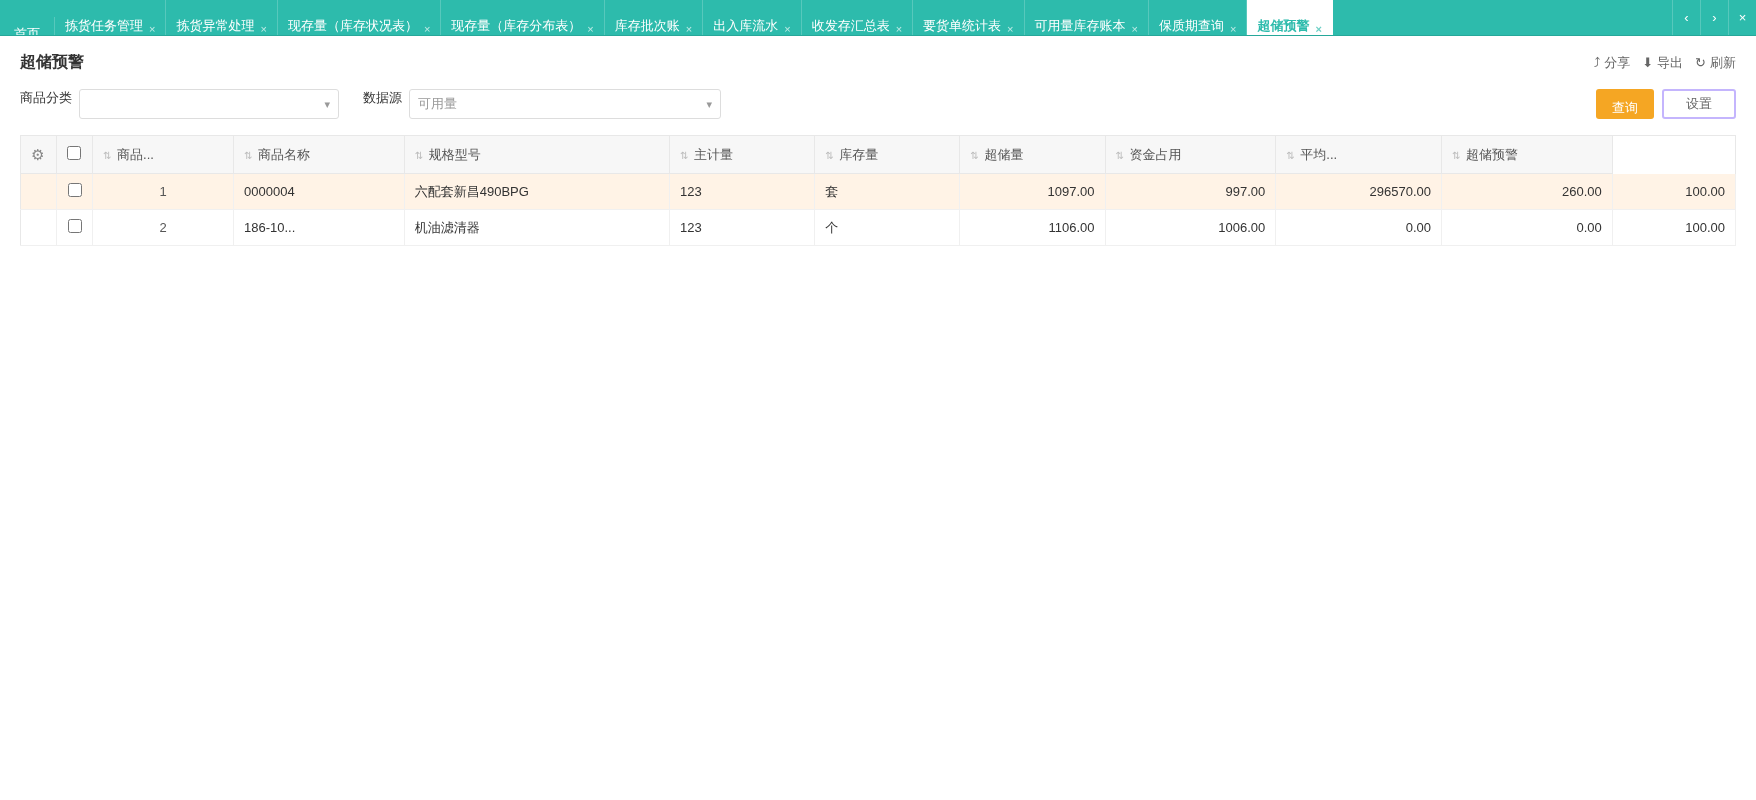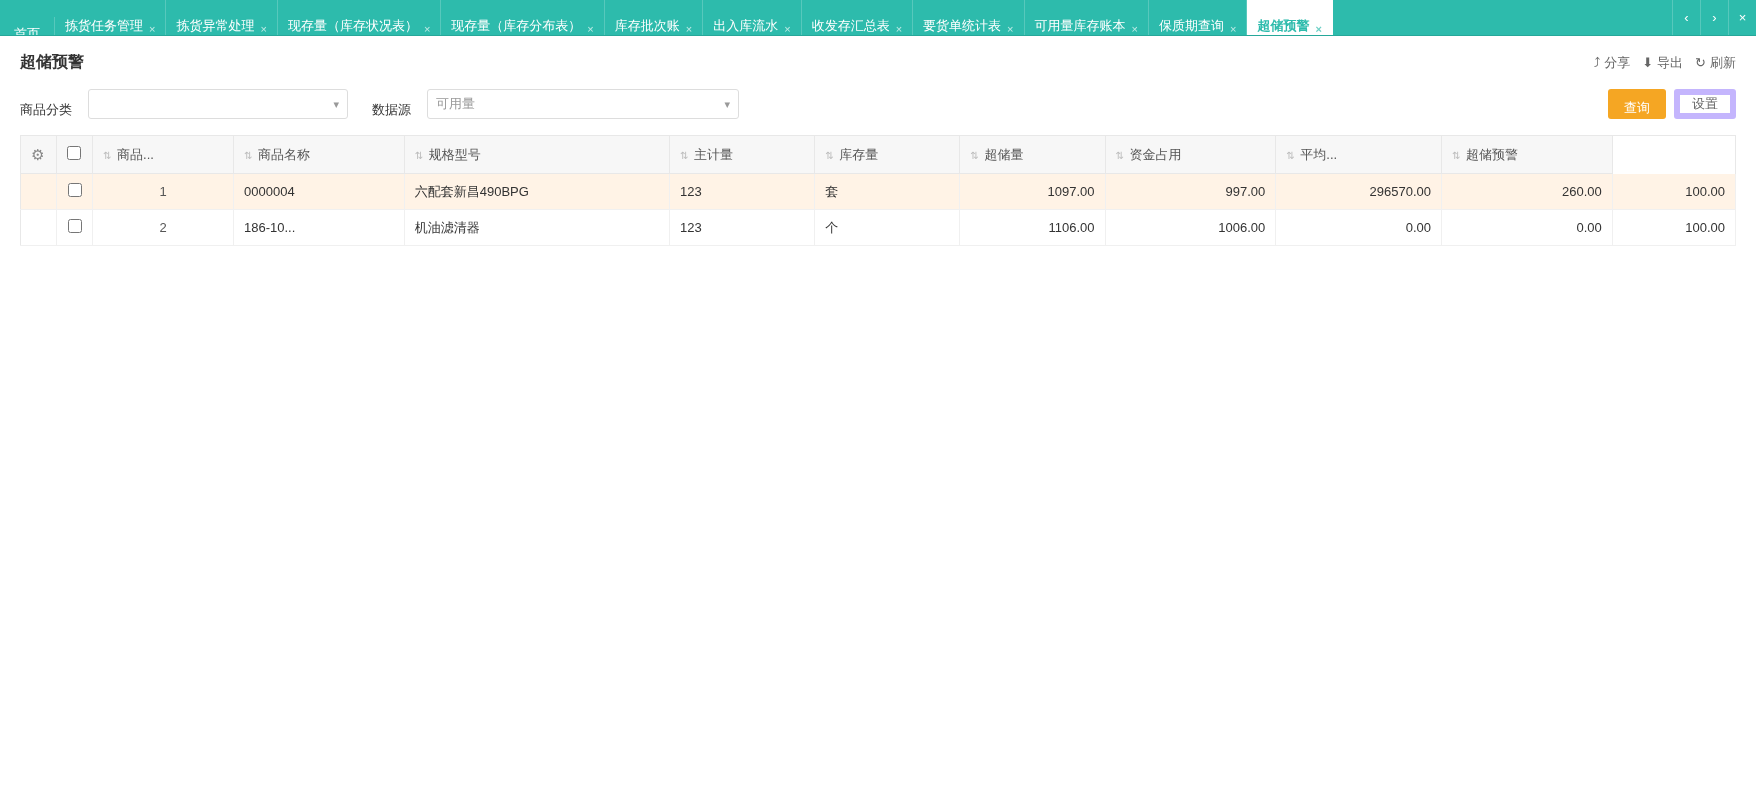--- a/index.html
+++ b/index.html
@@ -101,22 +101,22 @@
 
     
     .filter-row {
       display: flex;
       align-items: center;
       gap: 24px;
       margin-bottom: 16px;
     }
     .filter-group {
       display: flex;
-      align-items: flex-end;
-      gap: 16px;
+      align-items: flex-start;
+      gap: 7px;
     }
     .filter-label {
       font-size: 13px;
       color: #333;
       white-space: nowrap;
     }
     .filter-select {
       display: flex;
       align-items: center;
       border: 1px solid #ddd;
@@ -142,23 +142,23 @@
       border: none;
       border-radius: 3px;
       padding: 10px 16px;
       height: 30px;
       cursor: pointer;
       font-size: 13px;
     }
     .btn-settings {
       background: #fff;
       color: #666;
-      border: 6px solid #c4b5fd;
+      border: 2px solid #c4b5fd;
       border-radius: 3px;
-      padding: 0 12px;
+      padding: 0 22px;
       height: 30px;
       cursor: pointer;
       font-size: 13px;
     }
 
     
     .data-table {
       width: 100%;
       border-collapse: collapse;
       border: 1px solid #e8e8e8;

